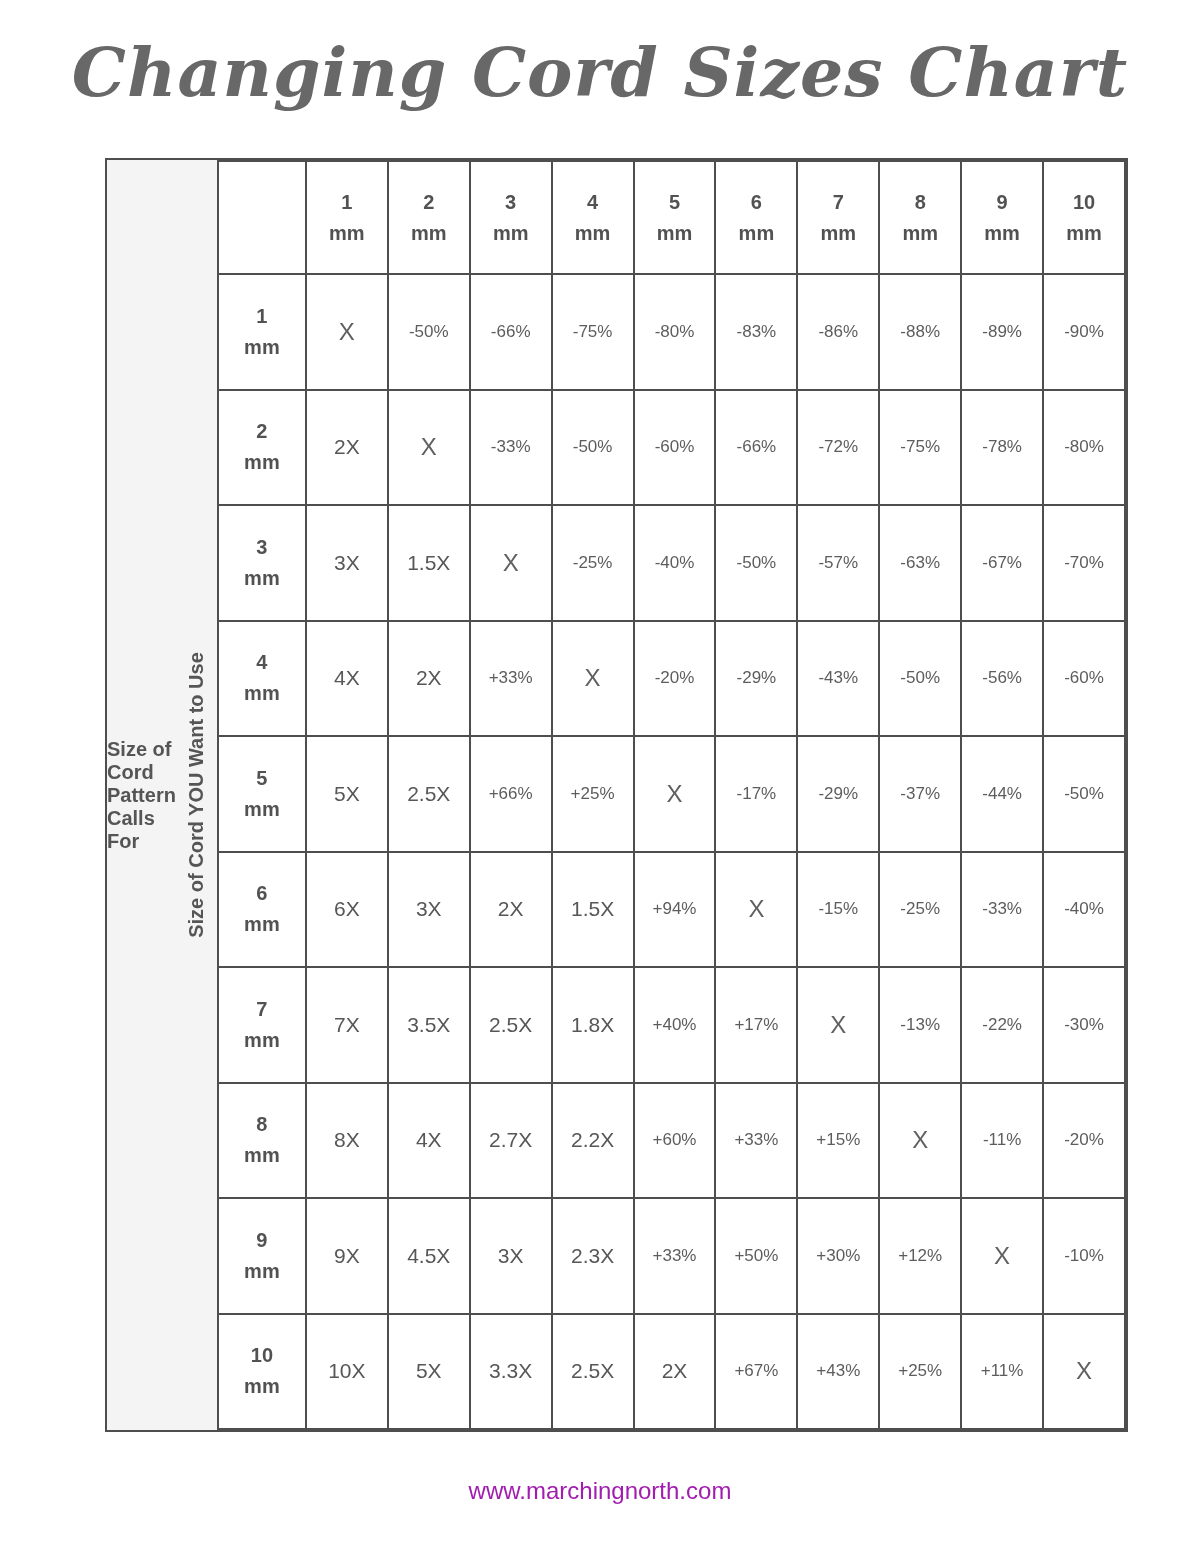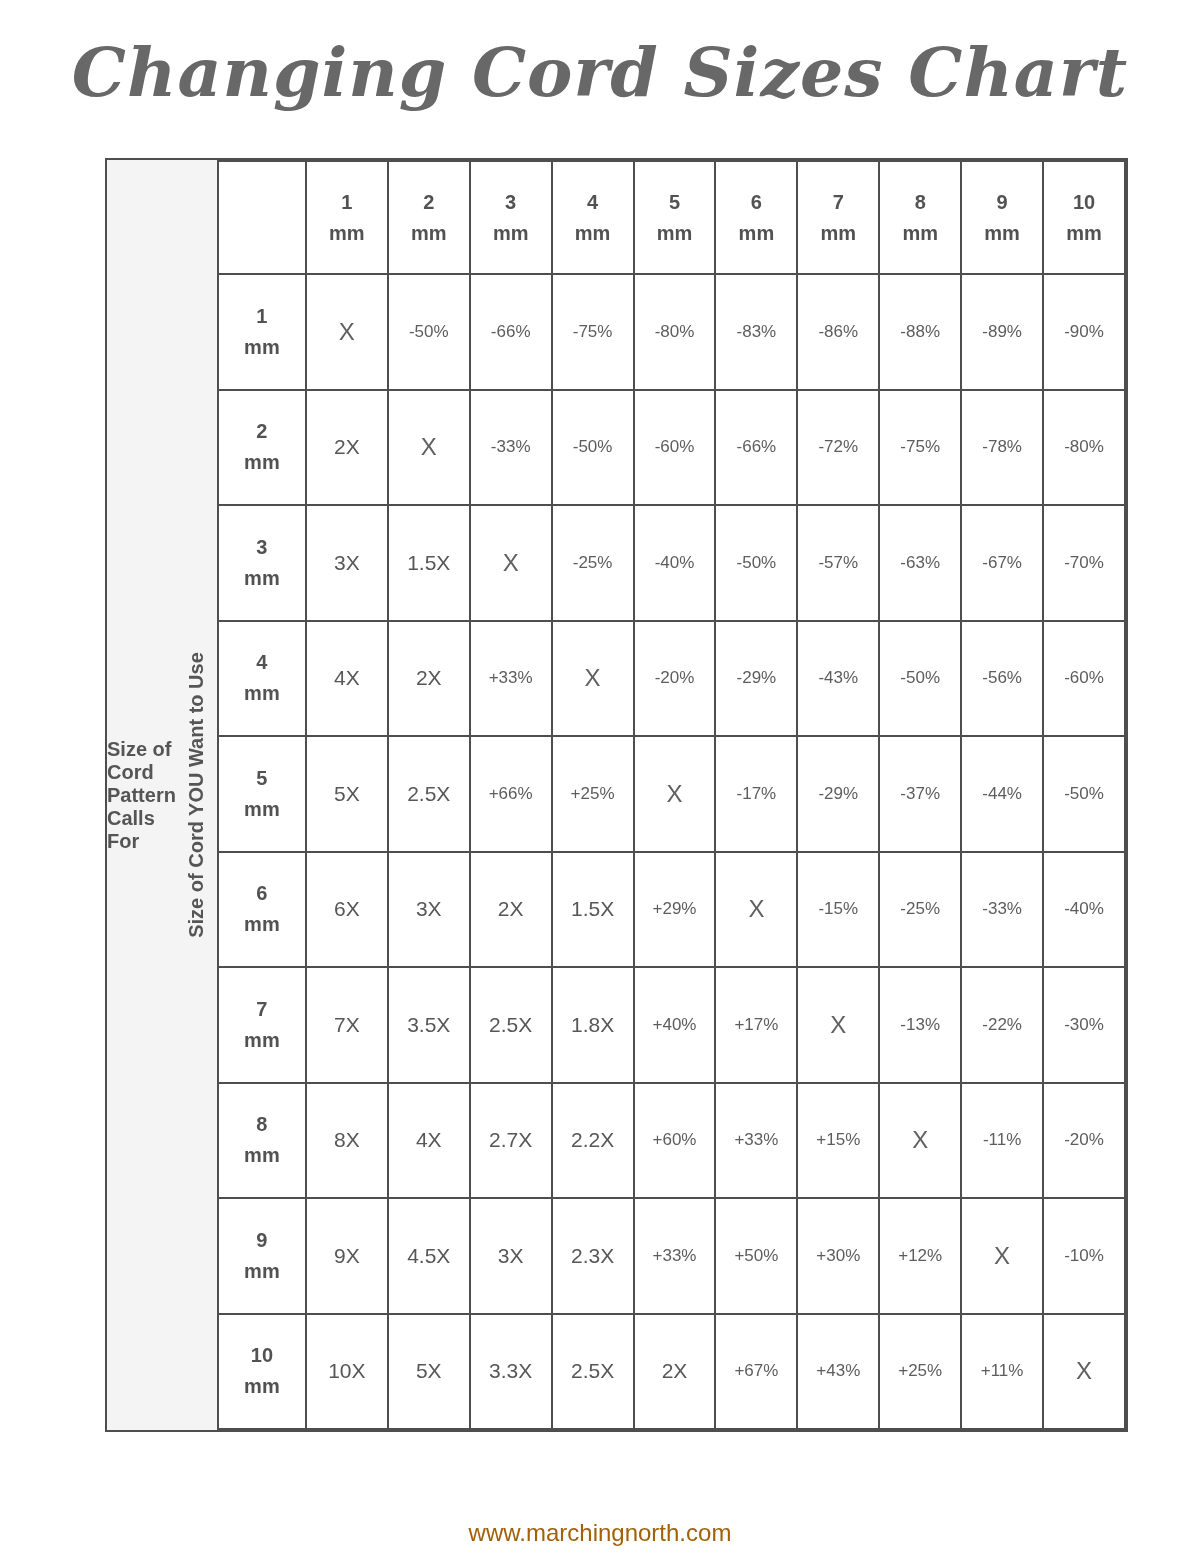--- a/index.html
+++ b/index.html
@@ -53,22 +53,22 @@
     overflow:hidden;
   }
   thead tr { height:113px; }
   th { font-weight:bold; font-size:20px; color:#525252; }
   .h-line { display:block; line-height:1.55; }
   td.val-x   { font-size:24px; font-weight:400; color:#606060; }
   td.val-mult{ font-size:21px; font-weight:400; color:#575757; }
   td.val-pct { font-size:17px; font-weight:400; color:#5d5d5d; }
 
   .footer {
-    position:absolute; top:1519px; left:0; width:100%;
-    text-align:center; font-size:24px; color:#a16207;
+    position:absolute; top:1477px; left:0; width:100%;
+    text-align:center; font-size:24px; color:#a21caf;
   }
 </style>
 </head>
 <body>
 
 <div class="page">
 
   <h1 class="title">Changing Cord Sizes Chart</h1>
 
   <div class="frame">
@@ -212,21 +212,21 @@
               </tr>
               <tr>
                 <th>
                   <span class="h-line">6</span>
                   <span class="h-line">mm</span>
                 </th>
                 <td class="val-mult">6X</td>
                 <td class="val-mult">3X</td>
                 <td class="val-mult">2X</td>
                 <td class="val-mult">1.5X</td>
-                <td class="val-pct">+29%</td>
+                <td class="val-pct">+94%</td>
                 <td class="val-x">X</td>
                 <td class="val-pct">-15%</td>
                 <td class="val-pct">-25%</td>
                 <td class="val-pct">-33%</td>
                 <td class="val-pct">-40%</td>
               </tr>
               <tr>
                 <th>
                   <span class="h-line">7</span>
                   <span class="h-line">mm</span>

